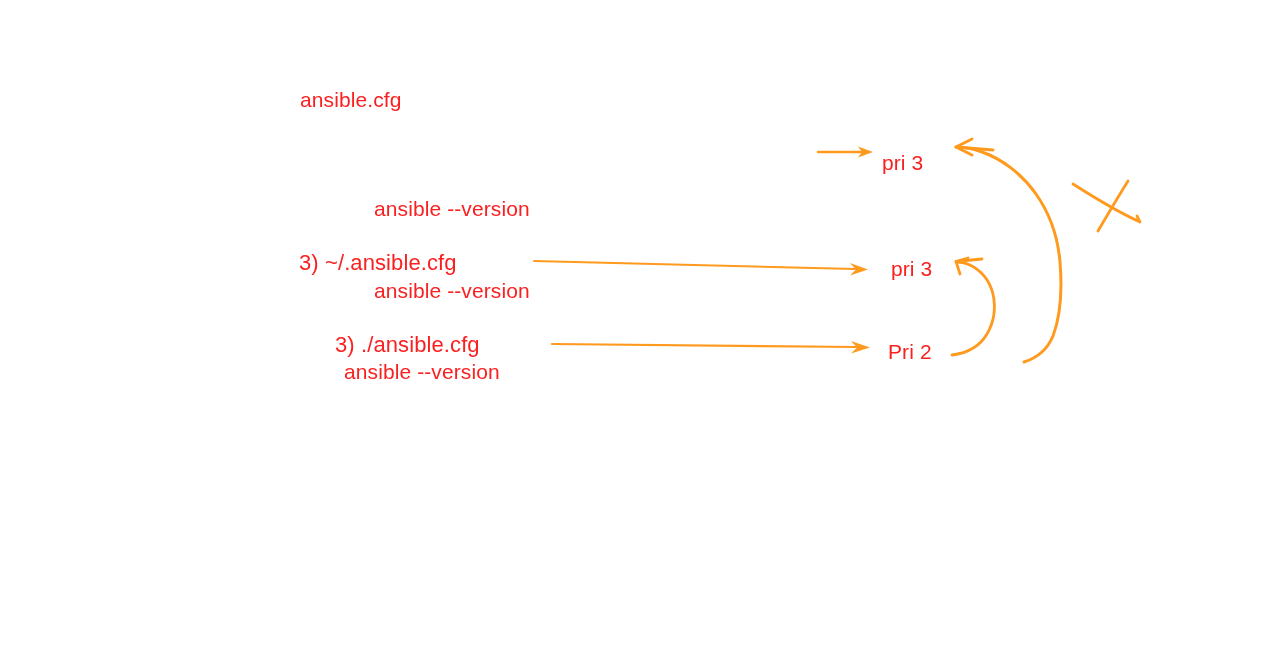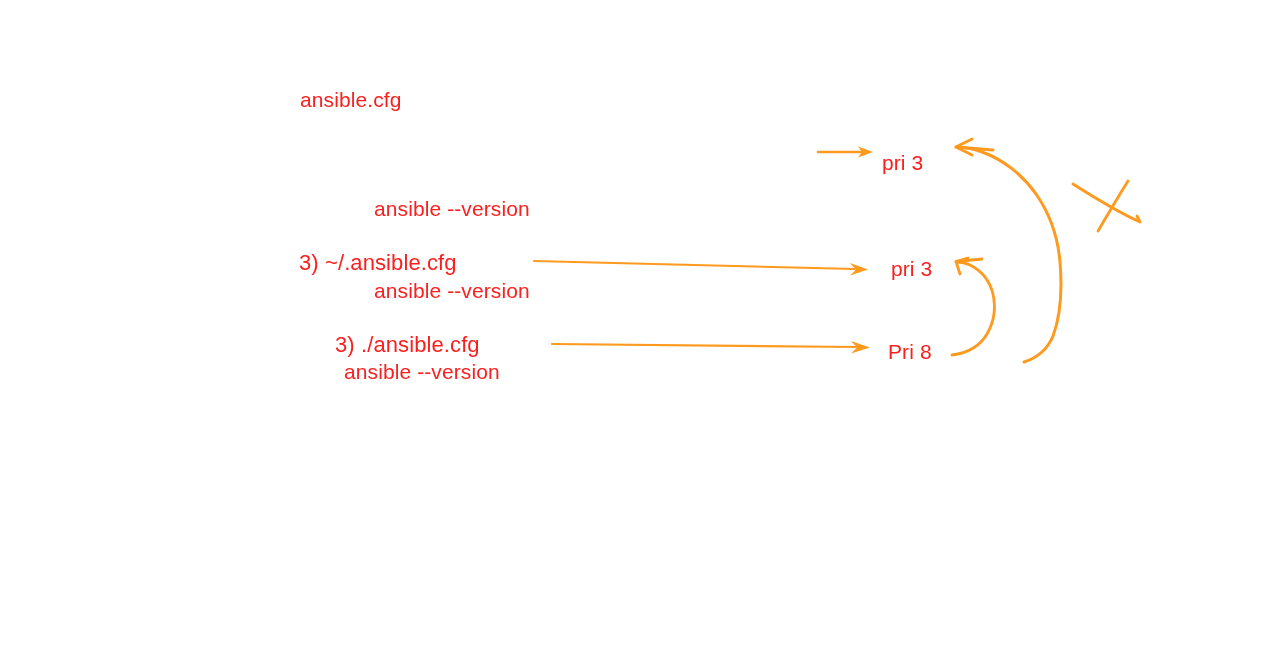--- a/index.html
+++ b/index.html
@@ -101,15 +101,15 @@
   <div class="txt txt-sub1">ansible --version</div>
 
   <div class="txt txt-item2">3) ~/.ansible.cfg</div>
   <div class="txt txt-sub2">ansible --version</div>
 
   <div class="txt txt-item3">3) ./ansible.cfg</div>
   <div class="txt txt-sub3">ansible --version</div>
 
   <div class="txt txt-pri3">pri 3</div>
   <div class="txt txt-pri2">pri 3</div>
-  <div class="txt txt-pri1">Pri 8</div>
+  <div class="txt txt-pri1">Pri 2</div>
 
 </div>
 
 </body></html>

